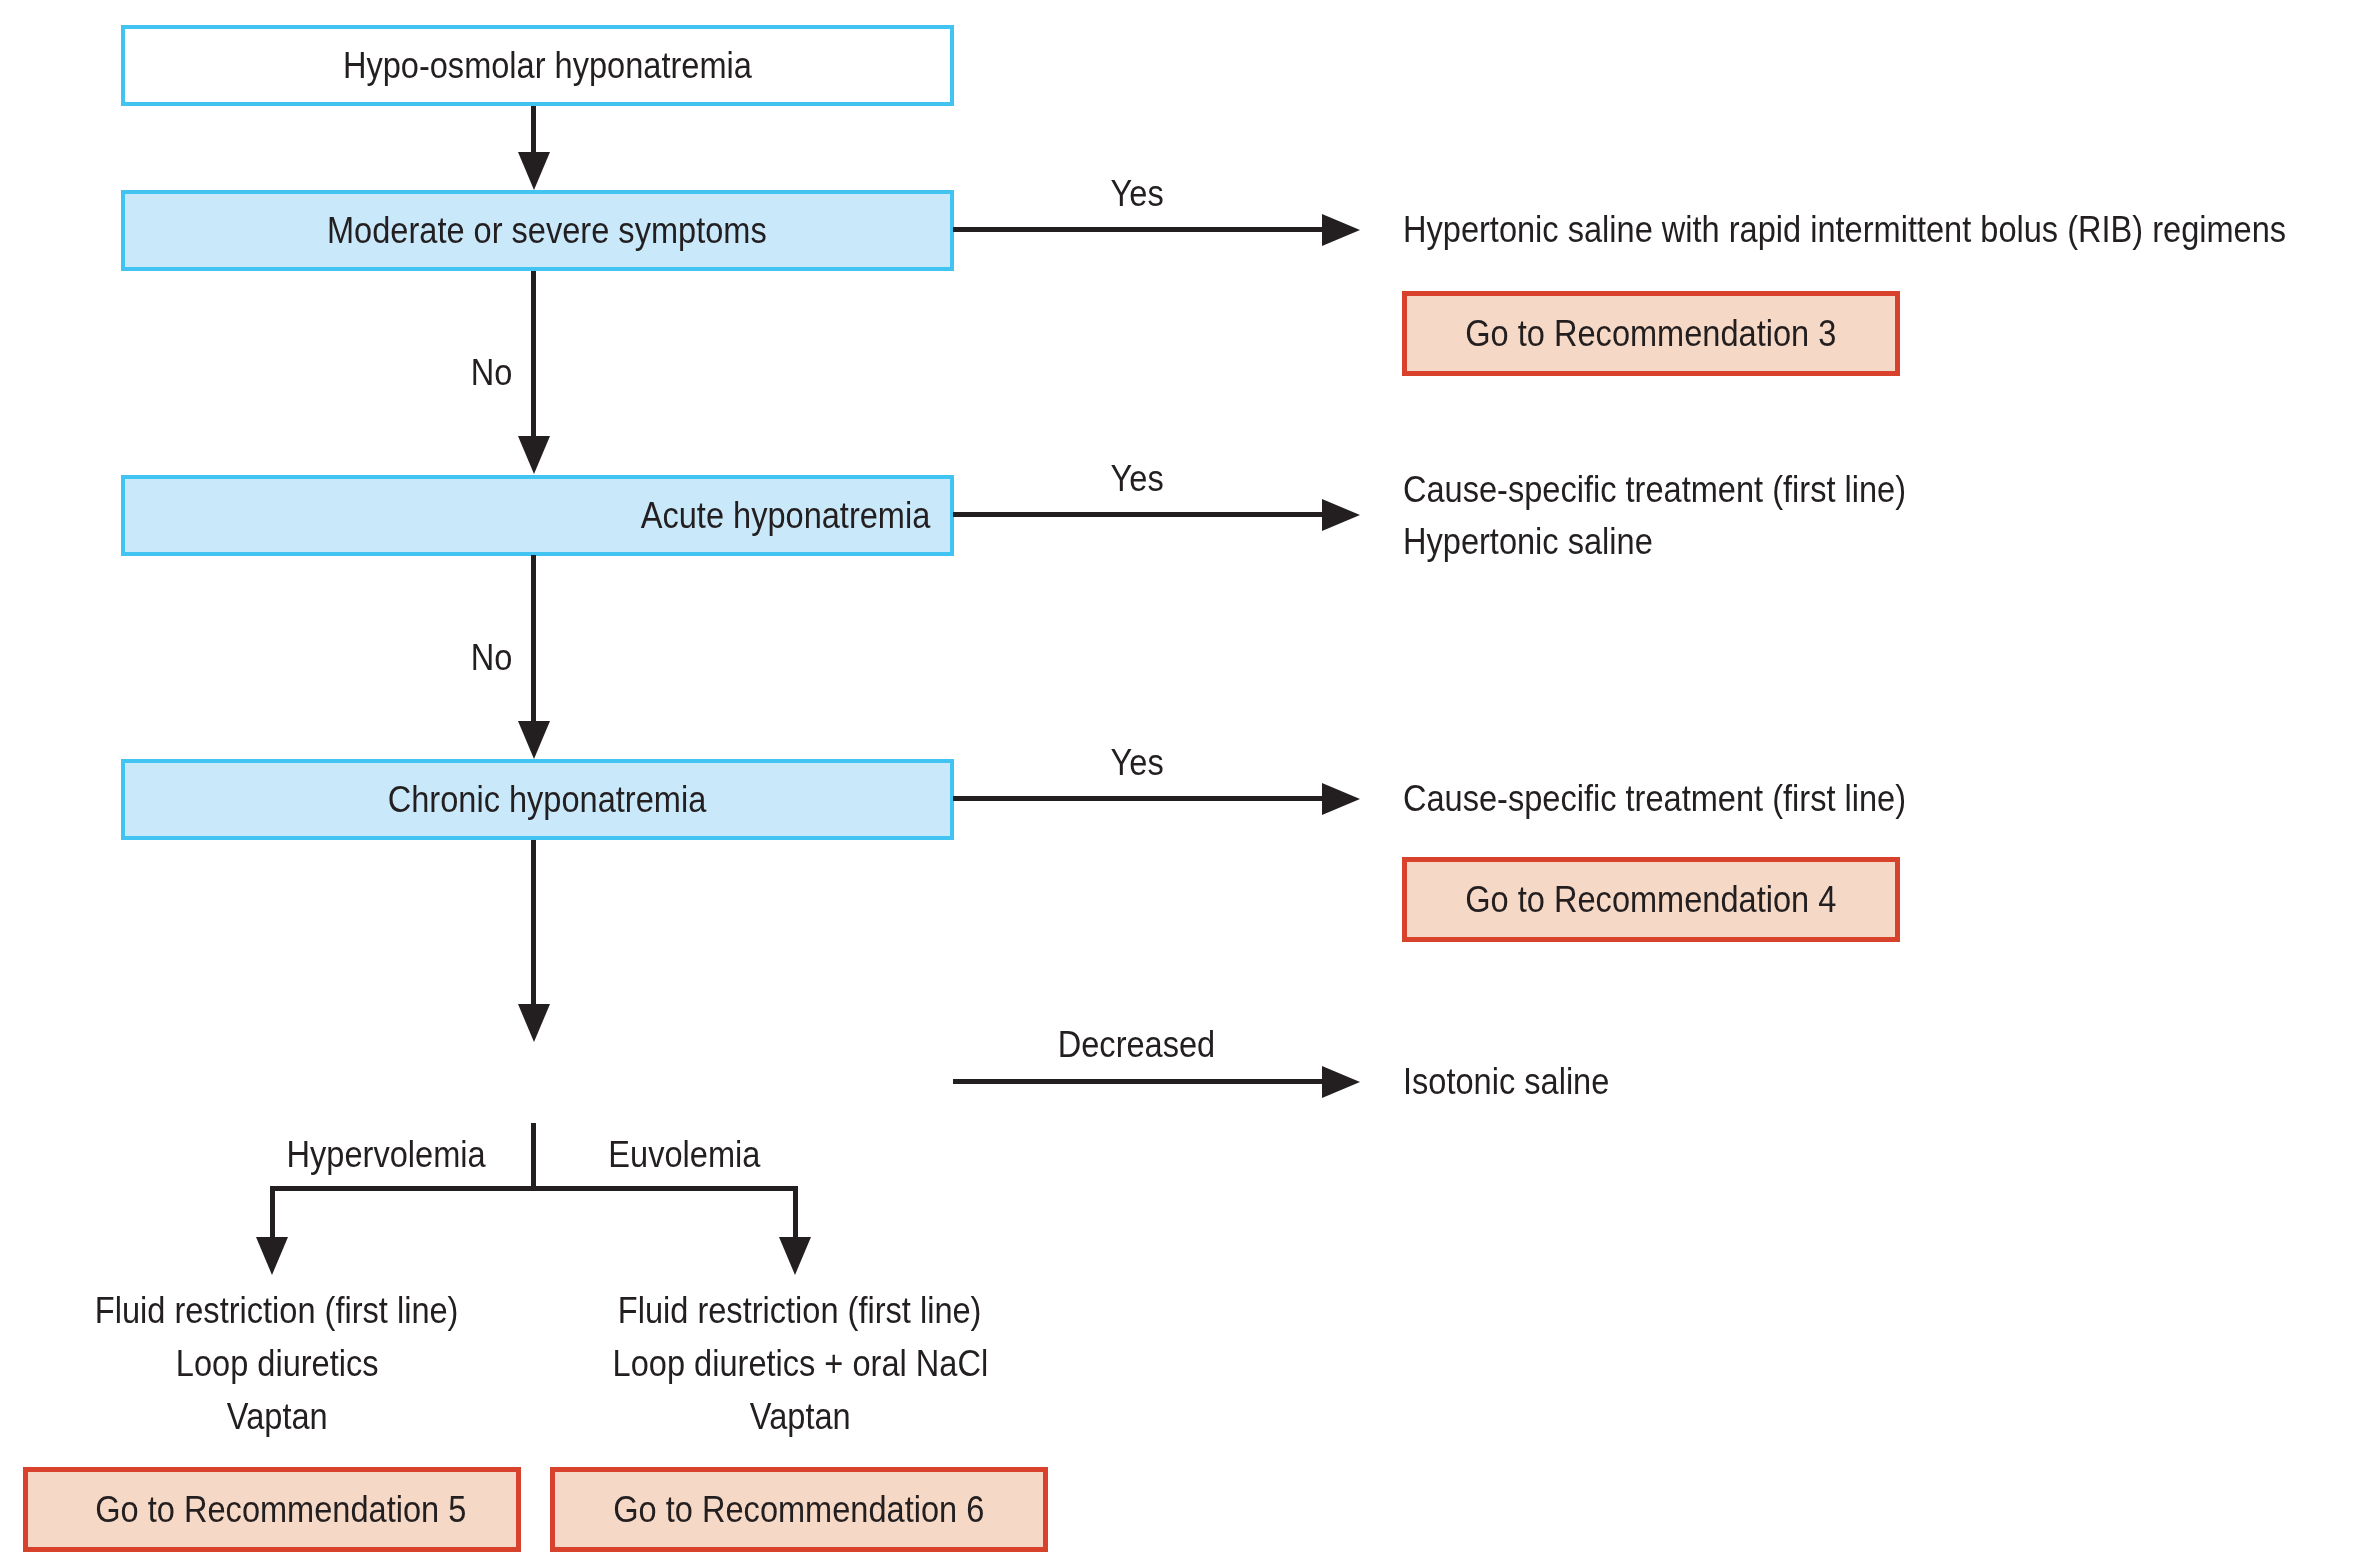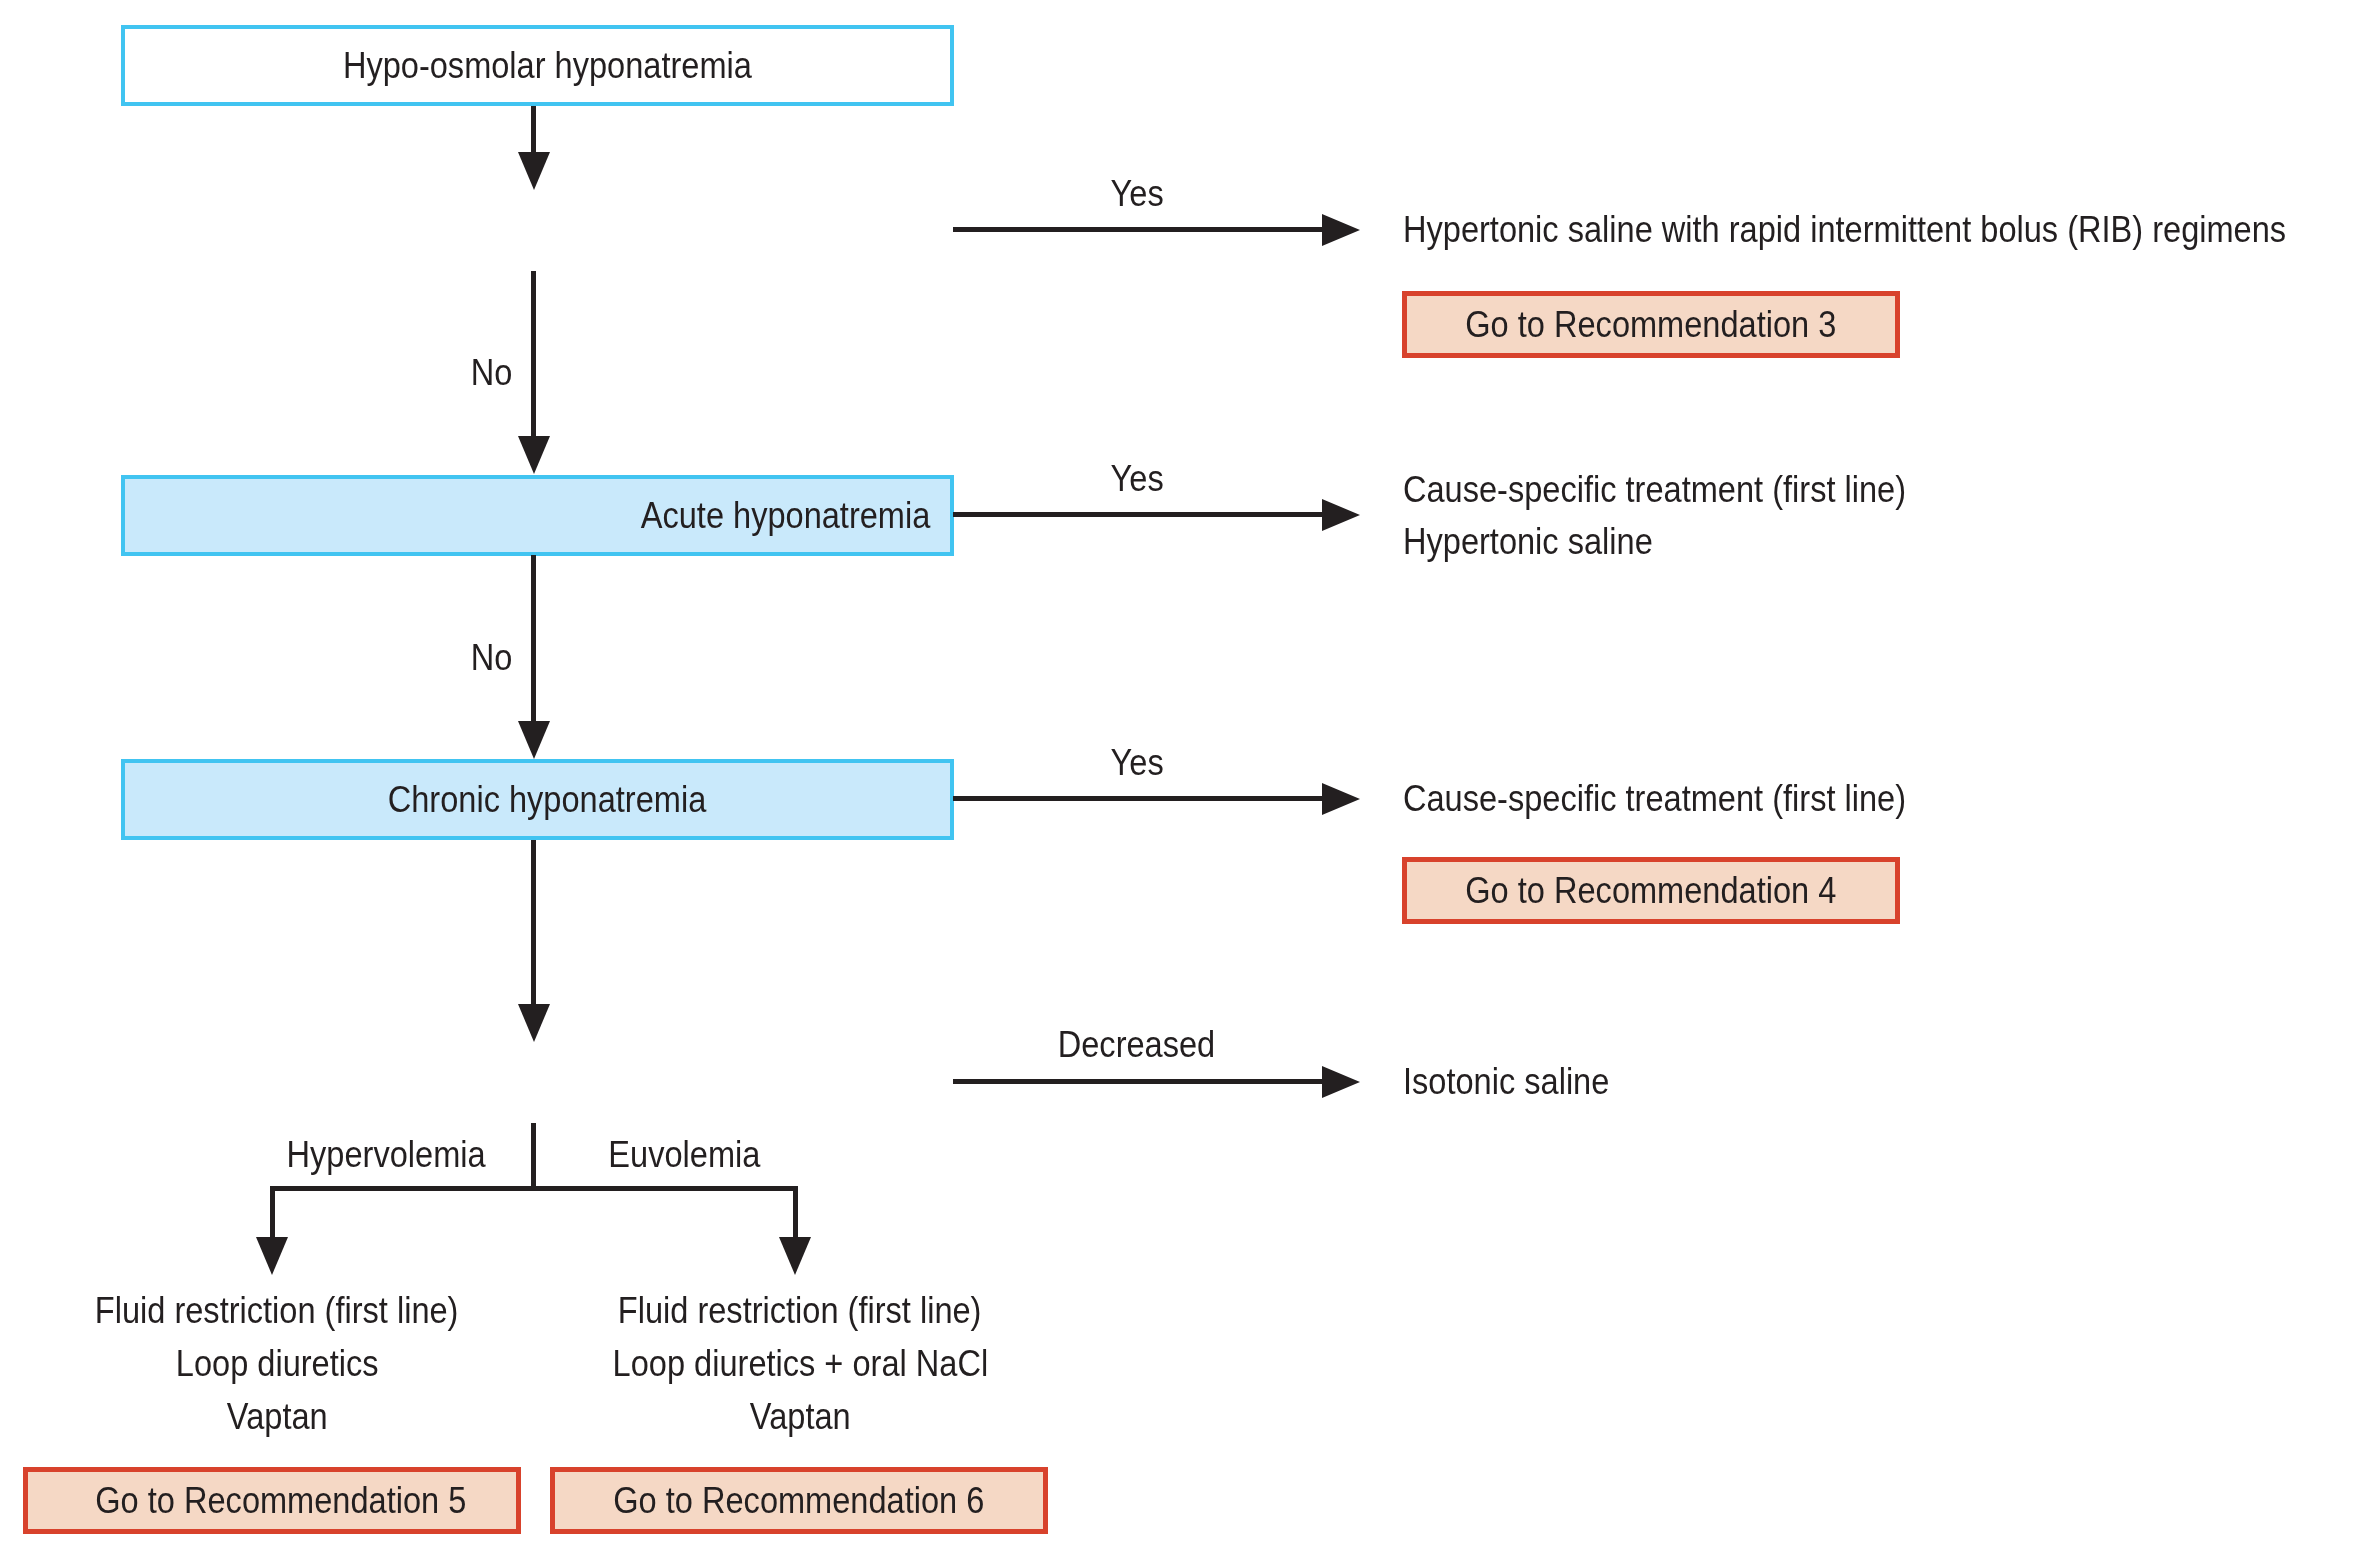--- a/index.html
+++ b/index.html
@@ -25,21 +25,21 @@
     align-items: center;
     justify-content: center;
     font-size: 37px;
     padding-left: 19px;
   }
   .node.start { background: #ffffff; }
   
   .rec {
     position: absolute;
     width: 498px;
-    height: 67px;
+    height: 85px;
     background: #F5D8C5;
     border: 5px solid #D8422C;
     box-sizing: border-box;
     display: flex;
     align-items: center;
     justify-content: center;
     font-size: 37px;
     cursor: pointer;
   }
   
@@ -71,20 +71,23 @@
 </style>
 </head>
 <body>
 
 <div class="canvas">
 
   <div class="node start" style="top:25px;">
     <span class="cx-c">Hypo-osmolar hyponatremia</span>
   </div>
 
+  <div class="node" style="top:190px;">
+    <span class="cx-c">Moderate or severe symptoms</span>
+  </div>
 
   <div class="node" style="top:475px;justify-content:flex-end;">
     <span class="cx-c">Acute hyponatremia</span>
   </div>
 
   <div class="node" style="top:759px;">
     <span class="cx-c">Chronic hyponatremia</span>
   </div>
 
 

